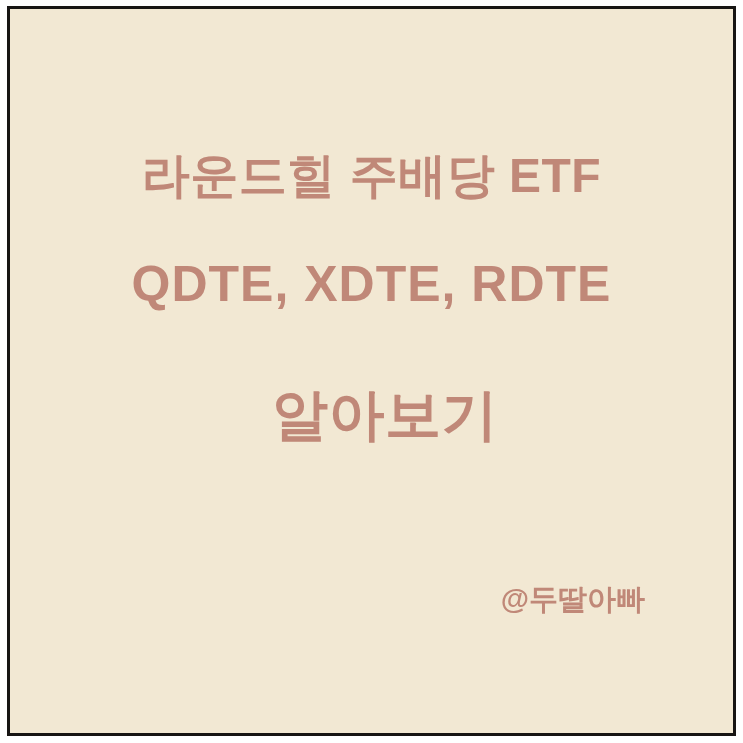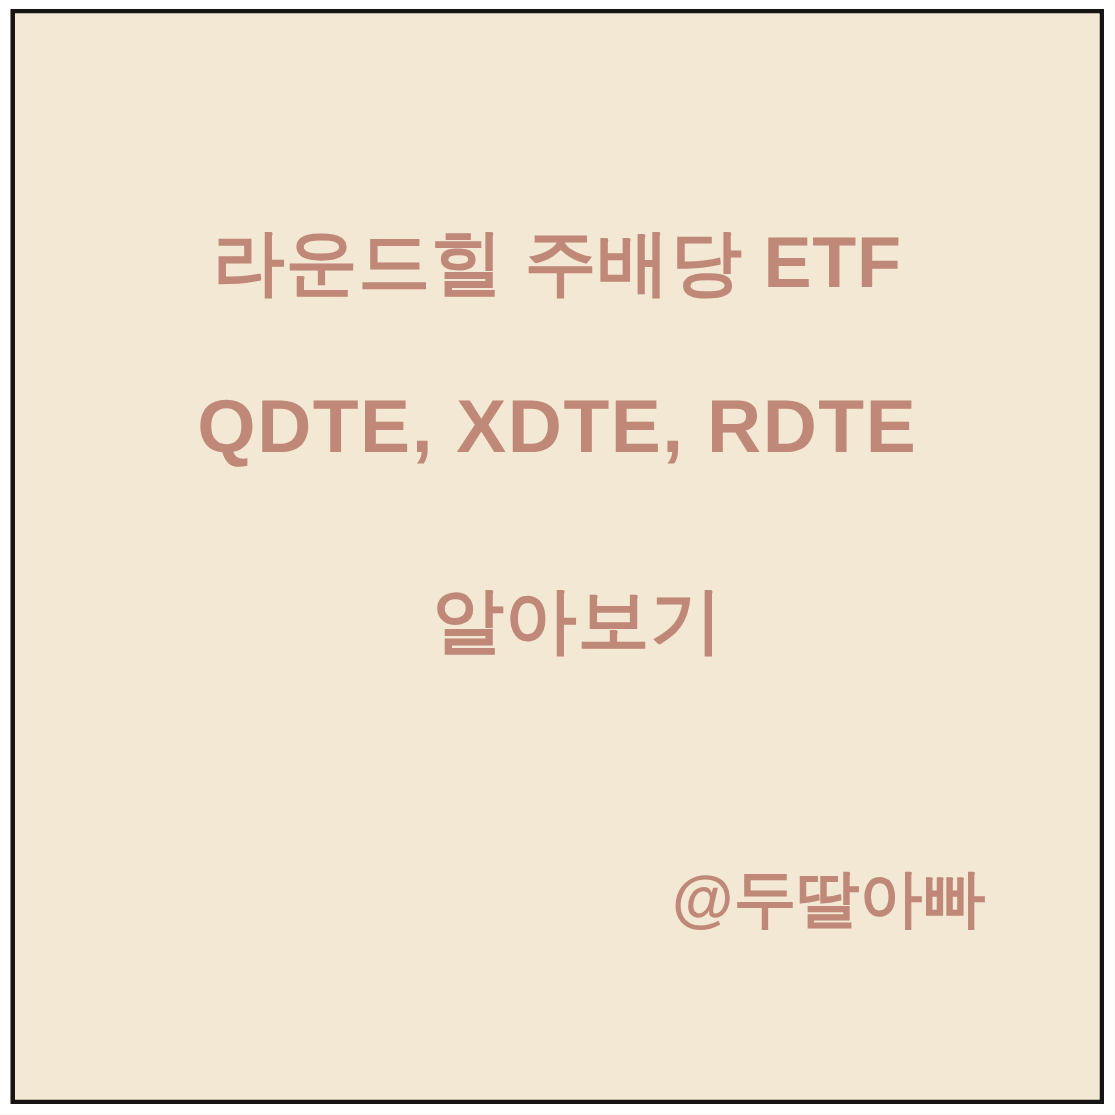--- a/index.html
+++ b/index.html
@@ -55,31 +55,31 @@
 
   .line-2 {
     top: 245px;
     font-size: 50px;
     line-height: 60px;
     letter-spacing: 1px;
   }
 
   .line-3 {
     top: 376px;
-    font-size: 48px;
+    font-size: 56px;
     line-height: 60px;
     padding-left: 27px;
   }
 
   .watermark {
     position: absolute;
     top: 564px;
-    right: 76px;
+    right: 88px;
     color: #c08878;
-    font-size: 42px;
+    font-size: 29px;
     line-height: 52px;
     font-weight: bold;
     white-space: nowrap;
   }
 </style>
 </head>
 <body>
 
 <div id="poster">
 

